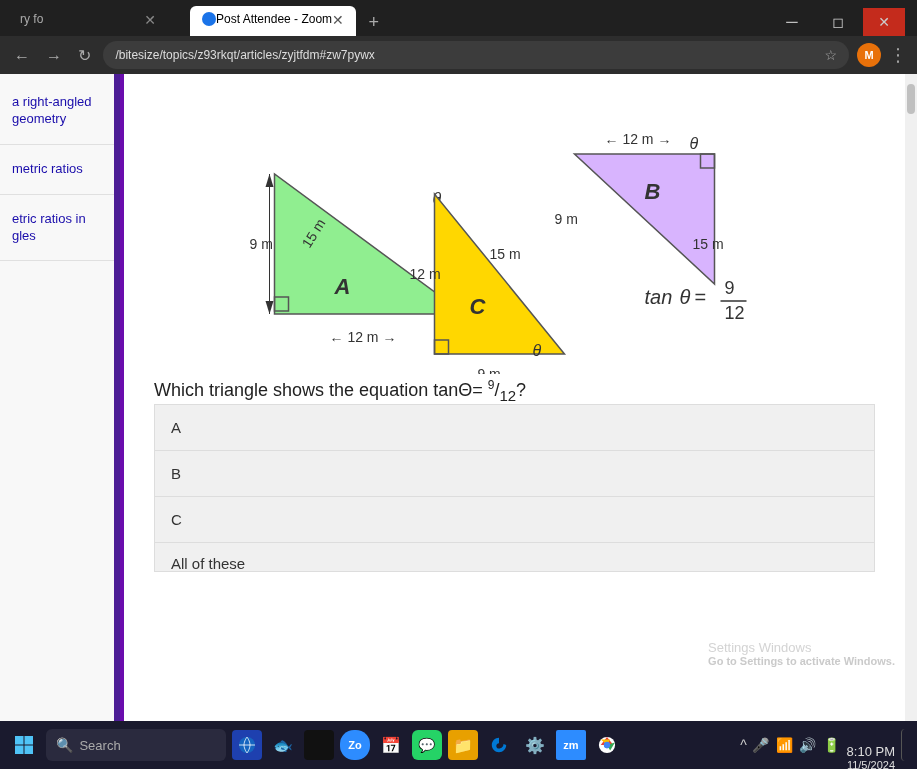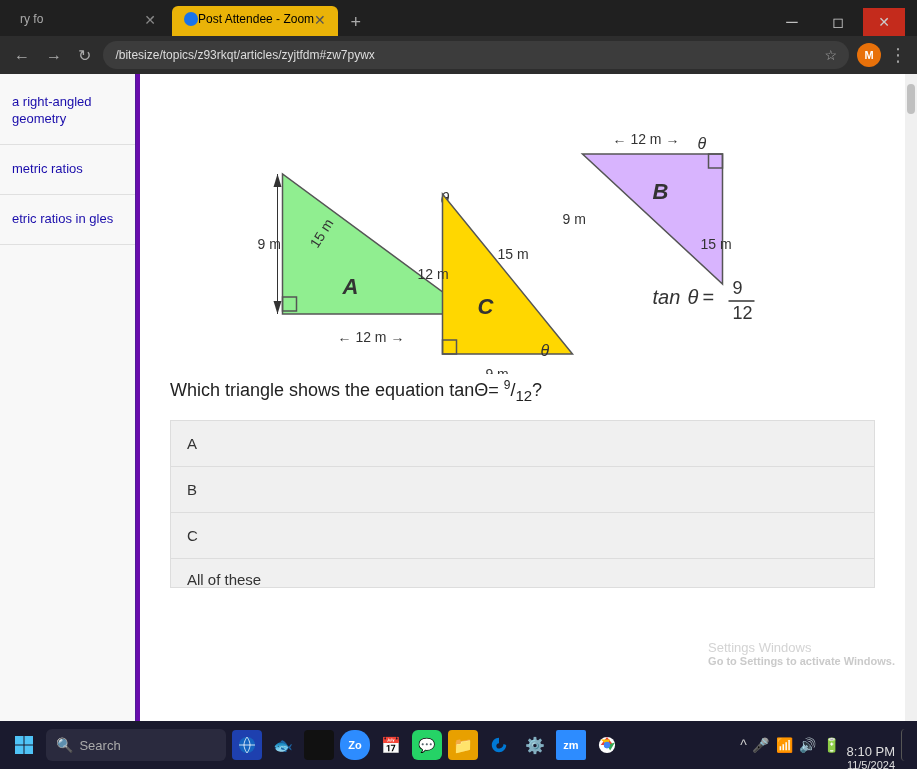--- a/index.html
+++ b/index.html
@@ -2,53 +2,53 @@
 <html><head>
   <meta charset="utf-8">
   <style>
     * { margin: 0; padding: 0; box-sizing: border-box; }
     body { font-family: Arial, sans-serif; background: #202020; width: 917px; height: 769px; overflow: hidden; position: relative; }
 
     
     .browser-chrome { background: #2d2d2d; width: 100%; }
     .tab-bar { display: flex; align-items: flex-end; padding: 0 8px; background: #202020; height: 36px; gap: 4px; }
     .tab { display: flex; gap: 0; padding: 6px 12px; background: #2d2d2d; border-radius: 6px 6px 0 0; min-width: 160px; max-width: 200px; height: 30px; cursor: pointer; color: #ccc; font-size: 12px; }
-    .tab.active { background: #eab308; color: #000; }
+    .tab.active { background: #ffffff; color: #000; margin-left: 18px; }
     .tab .tab-icon { width: 14px; height: 14px; border-radius: 50%; background: #1a73e8; flex-shrink: 0; }
     .tab .tab-close { margin-left: auto; color: #888; font-size: 14px; }
     .tab.active .tab-close { color: #555; }
     .new-tab-btn { width: 28px; height: 28px; display: flex; align-items: center; justify-content: center; color: #aaa; font-size: 18px; cursor: pointer; border-radius: 50%; }
     .tab-other { background: transparent; color: #aaa; }
 
     .address-bar-row { display: flex; align-items: center; gap: 8px; padding: 4px 10px; background: #2d2d2d; height: 38px; }
     .nav-btn { color: #aaa; font-size: 16px; cursor: pointer; padding: 4px; }
     .address-bar { flex: 1; background: #3c3c3c; border-radius: 20px; padding: 4px 12px; color: #ddd; font-size: 13px; display: flex; align-items: center; justify-content: space-between; height: 28px; }
     .address-text { font-size: 12px; color: #ddd; }
     .star-icon { color: #aaa; font-size: 14px; }
     .profile-icon { width: 24px; height: 24px; border-radius: 50%; background: #e8710a; display: flex; align-items: center; justify-content: center; color: white; font-size: 11px; font-weight: bold; }
     .menu-btn { color: #aaa; font-size: 18px; cursor: pointer; }
 
     
     .browser-content { display: flex; width: 100%; height: calc(769px - 106px); background: #fff; }
 
     
-    .sidebar { width: 136px; background: #f8f8f8; border-right: 1px solid #4c1d95; padding: 10px 0; flex-shrink: 0; }
+    .sidebar { width: 120px; background: #f8f8f8; border-right: 6px solid #4c1d95; padding: 10px 0; flex-shrink: 0; }
     .sidebar-item { padding: 10px 12px; font-size: 13px; color: #1a0dab; cursor: pointer; line-height: 1.3; }
     .sidebar-divider { height: 1px; background: #e0e0e0; margin: 6px 0; }
 
     
     .purple-bar { width: 4px; background: #6a0dad; flex-shrink: 0; }
 
     
     .page-content { flex: 1; padding: 20px 30px; overflow-y: auto; background: #fff; position: relative; }
 
     .diagram-svg { width: 100%; height: 280px; }
 
     
-    .question-text { font-size: 18px; color: #222; margin-bottom: 16px; }
+    .question-text { font-size: 18px; color: #222; margin-bottom: 0; }
     .question-text sup { font-size: 12px; }
 
     
     .answer-options { display: flex; flex-direction: column; gap: 0; }
     .answer-option { padding: 14px 16px; background: #f0f0f0; border: 1px solid #ddd; font-size: 15px; color: #333; cursor: pointer; }
     .answer-option:not(:last-child) { border-bottom: none; }
     .answer-option-partial { padding: 12px 16px; background: #f0f0f0; border: 1px solid #ddd; font-size: 15px; color: #333; overflow: hidden; height: 30px; }
 
     
     .activate-windows { position: absolute; bottom: 70px; right: 10px; color: rgba(255,255,255,0.6); font-size: 12px; text-align: left; pointer-events: none; }

